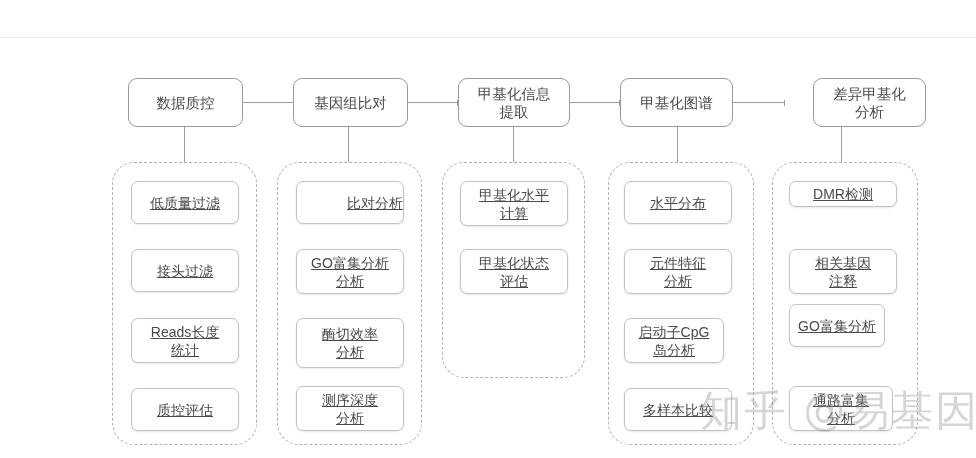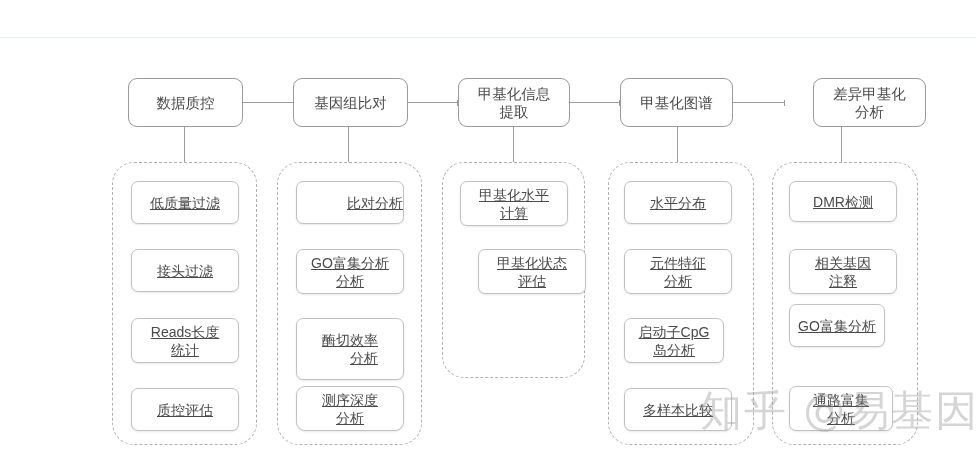--- a/index.html
+++ b/index.html
@@ -198,35 +198,35 @@
   </div>
 
   <div class="group-box" style="left:277px; top:162px; width:145px; height:283px;"></div>
   <div class="item-box" style="left:296px; top:181px; width:108px; height:43px;justify-content:flex-end;">
     <span class="item-label">比对分析</span>
   </div>
   <div class="item-box" style="left:296px; top:249px; width:108px; height:45px;">
     <span class="item-label">GO富集分析
 分析</span>
   </div>
-  <div class="item-box" style="left:296px; top:318px; width:108px; height:62px;text-align:right;">
+  <div class="item-box" style="left:296px; top:318px; width:108px; height:50px;">
     <span class="item-label">酶切效率
 分析</span>
   </div>
-  <div class="item-box" style="left:296px; top:386px; width:108px; height:45px;border-radius:9px;">
+  <div class="item-box" style="left:296px; top:386px; width:108px; height:45px;">
     <span class="item-label">测序深度
 分析</span>
   </div>
 
   <div class="group-box" style="left:442px; top:162px; width:143px; height:216px;"></div>
   <div class="item-box" style="left:460px; top:181px; width:108px; height:45px;">
     <span class="item-label">甲基化水平
 计算</span>
   </div>
-  <div class="item-box" style="left:460px; top:249px; width:108px; height:45px;margin-left:18px;">
+  <div class="item-box" style="left:460px; top:249px; width:108px; height:45px;">
     <span class="item-label">甲基化状态
 评估</span>
   </div>
 
   <div class="group-box" style="left:608px; top:162px; width:146px; height:283px;"></div>
   <div class="item-box" style="left:624px; top:181px; width:108px; height:43px;">
     <span class="item-label">水平分布</span>
   </div>
   <div class="item-box" style="left:624px; top:249px; width:108px; height:45px;">
     <span class="item-label">元件特征
@@ -234,21 +234,21 @@
   </div>
   <div class="item-box" style="left:624px; top:318px; width:100px; height:45px;">
     <span class="item-label">启动子CpG
 岛分析</span>
   </div>
   <div class="item-box" style="left:624px; top:388px; width:108px; height:43px;">
     <span class="item-label">多样本比较</span>
   </div>
 
   <div class="group-box" style="left:772px; top:162px; width:146px; height:283px;"></div>
-  <div class="item-box" style="left:789px; top:181px; width:108px; height:41px;">
+  <div class="item-box" style="left:789px; top:181px; width:108px; height:26px;">
     <span class="item-label">DMR检测</span>
   </div>
   <div class="item-box" style="left:789px; top:249px; width:108px; height:45px;">
     <span class="item-label">相关基因
 注释</span>
   </div>
   <div class="item-box" style="left:789px; top:304px; width:96px; height:43px;">
     <span class="item-label">GO富集分析</span>
   </div>
   <div class="item-box" style="left:789px; top:386px; width:104px; height:45px;">

